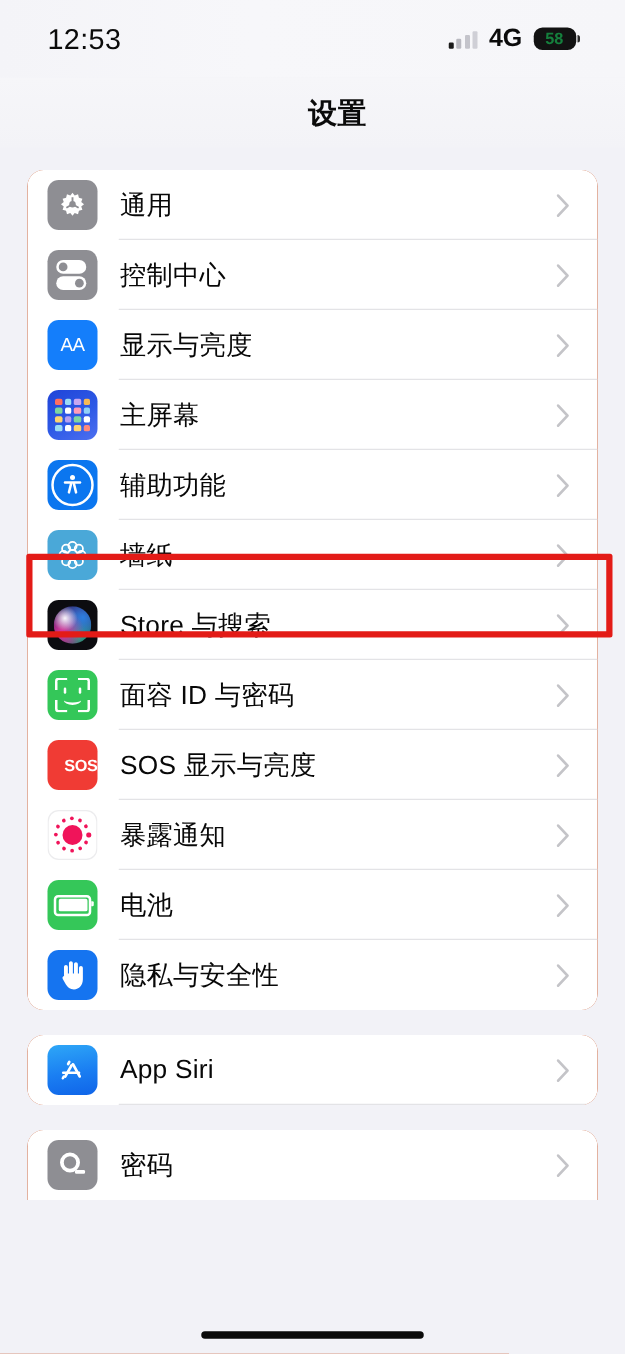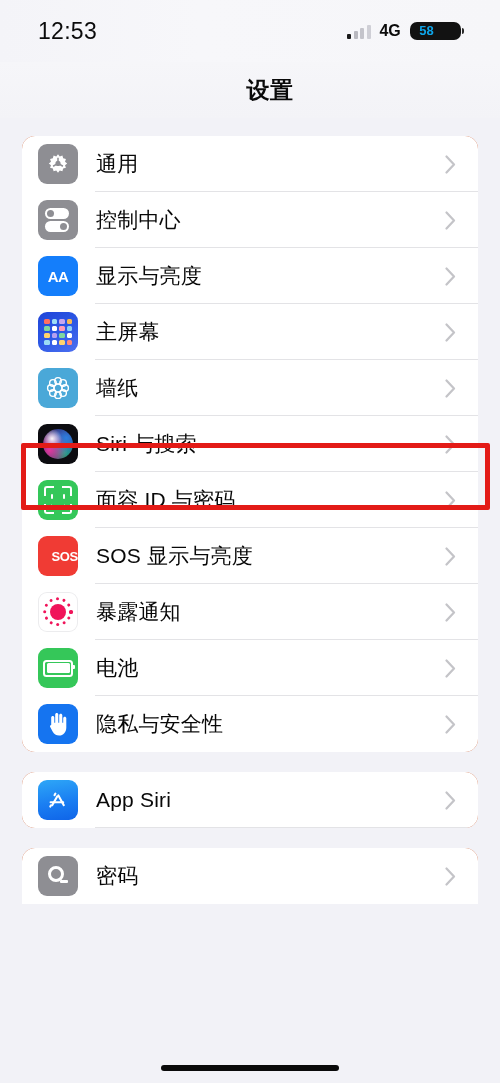--- a/index.html
+++ b/index.html
@@ -47,33 +47,33 @@
     display: block;
     width: 4px;
     border-radius: 1px;
     background: #c9c9cf;
   }
   .signal i.b1 { height: 5px;  background: #1a1a1a; }
   .signal i.b2 { height: 8px;  background: #b9b9c0; }
   .signal i.b3 { height: 11px; background: #c4c4cb; }
   .signal i.b4 { height: 14px; background: #cfcfd6; }
   .net-label {
-    font-size: 16px;
+    font-size: 20px;
     font-weight: 600;
     color: #0b0b0b;
     letter-spacing: -0.2px;
   }
   .battery-wrap { display: flex; align-items: center; }
   .battery {
     background: #121212;
-    color: #0ea5e9;
+    color: #15803d;
     font-size: 13px;
     font-weight: 700;
     border-radius: 7px;
-    padding: 2px 24px 3px 7px;
+    padding: 2px 7px 3px 7px;
     line-height: 1;
     min-width: 20px;
     text-align: center;
   }
   .battery-nub {
     width: 2px;
     height: 6px;
     background: #2a2a2a;
     border-radius: 0 2px 2px 0;
     margin-left: 1.5px;
@@ -167,21 +167,21 @@
   .ic-expos   { background: #ffffff; box-shadow: inset 0 0 0 1px #ececee; }
   .ic-battery { background: #35c759; }
   .ic-privacy { background: #1574f0; }
   .ic-appstore{ background: linear-gradient(170deg,#2ea7f7 0%, #1a7ef2 55%, #0f64e8 100%); }
   .ic-wallet  { background: #111114; }
   .ic-pass    { background: #8e8e93; }
 
   .aa-text {
     color: #fff;
     font-size: 15px;
-    font-weight: 700;
+    font-weight: 400;
     letter-spacing: -0.5px;
   }
   .sos-text {
     color: #fff;
     font-size: 13px;
     font-weight: 800;
     letter-spacing: -0.3px;
   }
 
   
@@ -476,20 +476,36 @@
       </div>
       <div class="row-label">主屏幕</div>
       <div class="chev">
         <svg width="11" height="19" viewBox="0 0 11 19">
             <path d="M1.5 1.5 L9 9.5 L1.5 17.5" stroke="#c4c4c8" stroke-width="2.2" fill="none" stroke-linecap="round" stroke-linejoin="round"></path>
           </svg>
       </div>
       <div class="sep"></div>
     </div>
 
+    <div class="row">
+      <div class="icon ic-access">
+        <div class="acc-circ">
+          <div class="acc-body">
+              <div class="acc-legs"></div>
+            </div>
+        </div>
+      </div>
+      <div class="row-label">辅助功能</div>
+      <div class="chev">
+        <svg width="11" height="19" viewBox="0 0 11 19">
+            <path d="M1.5 1.5 L9 9.5 L1.5 17.5" stroke="#c4c4c8" stroke-width="2.2" fill="none" stroke-linecap="round" stroke-linejoin="round"></path>
+          </svg>
+      </div>
+      <div class="sep"></div>
+    </div>
 
     <div class="row">
       <div class="icon ic-wall">
         <svg class="flower" viewBox="0 0 32 32" aria-hidden="true">
           <g fill="none" stroke="#ffffff" stroke-width="1.5">
             <circle cx="16" cy="16" r="4.4"></circle>
             <circle cx="16" cy="8.4" r="3.5"></circle>
             <circle cx="16" cy="23.6" r="3.5"></circle>
             <circle cx="8.4" cy="16" r="3.5"></circle>
             <circle cx="23.6" cy="16" r="3.5"></circle>
@@ -506,21 +522,21 @@
             <path d="M1.5 1.5 L9 9.5 L1.5 17.5" stroke="#c4c4c8" stroke-width="2.2" fill="none" stroke-linecap="round" stroke-linejoin="round"></path>
           </svg>
       </div>
       <div class="sep"></div>
     </div>
 
     <div class="row">
       <div class="icon ic-siri">
         <div class="siri-orb"></div>
       </div>
-      <div class="row-label">Siri 与搜索</div>
+      <div class="row-label">Store 与搜索</div>
       <div class="chev">
         <svg width="11" height="19" viewBox="0 0 11 19">
             <path d="M1.5 1.5 L9 9.5 L1.5 17.5" stroke="#c4c4c8" stroke-width="2.2" fill="none" stroke-linecap="round" stroke-linejoin="round"></path>
           </svg>
       </div>
       <div class="sep"></div>
     </div>
 
     <div class="row">
       <div class="icon ic-faceid">

